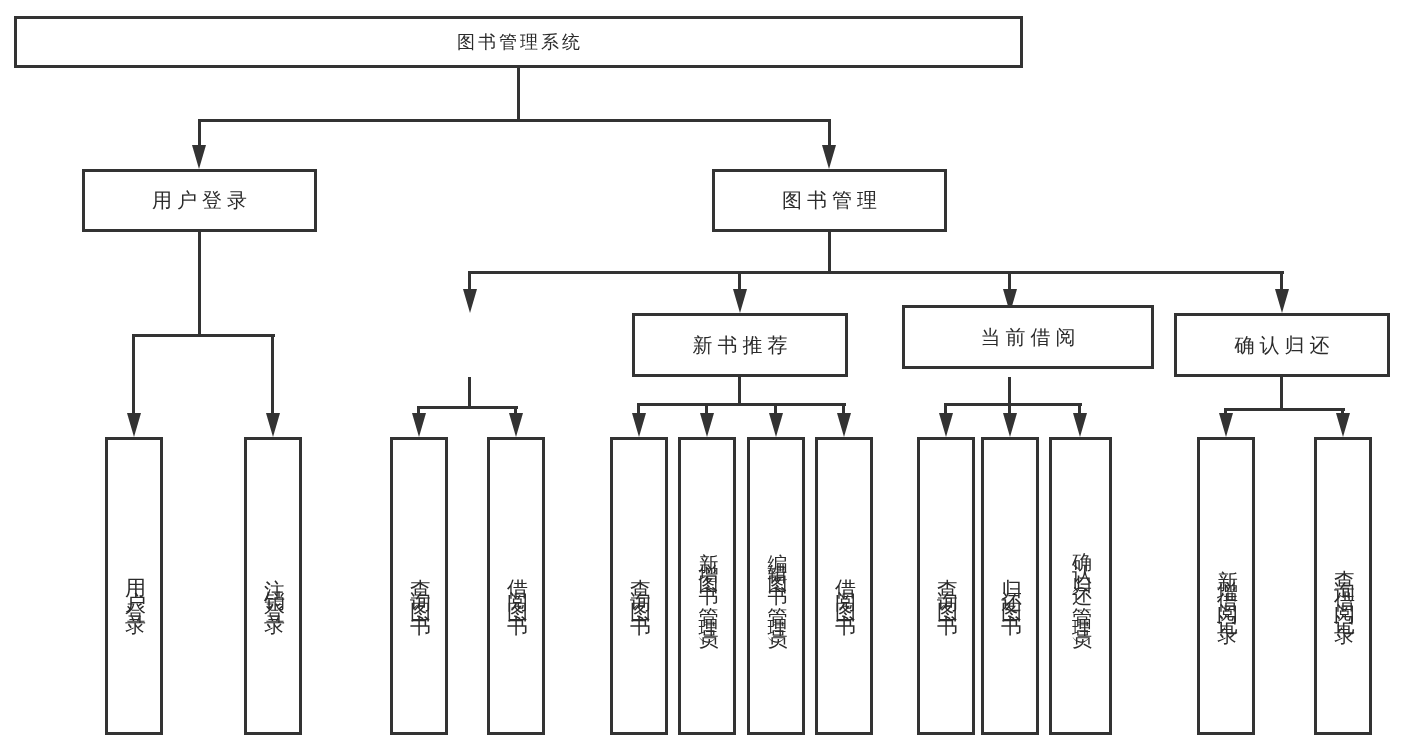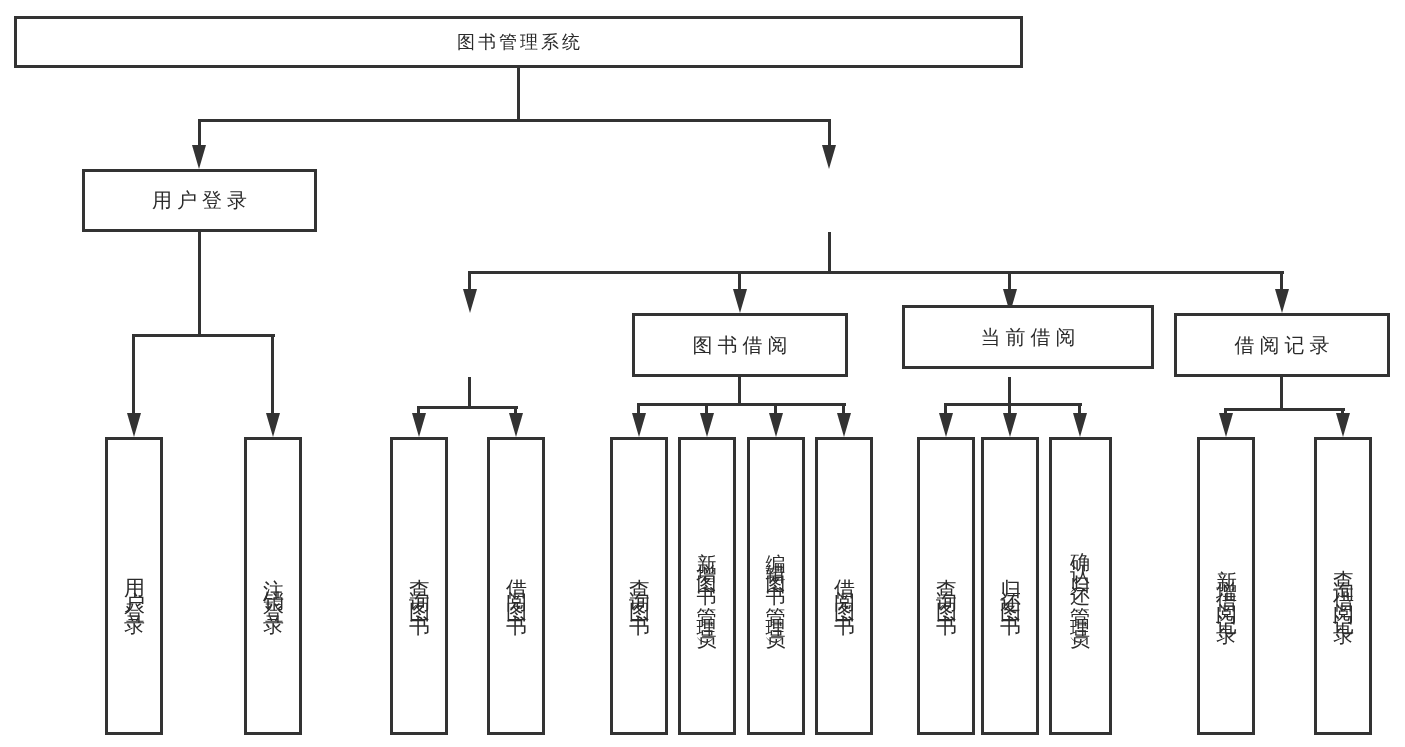--- a/index.html
+++ b/index.html
@@ -1,18 +1,18 @@
 <!DOCTYPE html>
 <html><head>
 <meta charset="utf-8">
 <style>
   html,body{margin:0;padding:0;background:#ffffff;}
   #canvas{
     position:relative;width:1405px;height:747px;background:#ffffff;
-    font-family:Liberation Serif, serif;color:#2b2b2b;overflow:hidden;
+    font-family:Liberation Mono, monospace;color:#2b2b2b;overflow:hidden;
   }
   .box{
     position:absolute;box-sizing:border-box;border:3px solid #333333;background:#ffffff;
     display:flex;align-items:center;justify-content:center;
   }
   .hlabel{font-size:20px;letter-spacing:5px;padding-left:5px;white-space:nowrap;color:#2b2b2b;}
   .rootlabel{font-size:18px;letter-spacing:3px;padding-left:3px;}
   .vtext{
     writing-mode:vertical-rl;text-orientation:mixed;
     font-size:21px;letter-spacing:12px;line-height:1;white-space:nowrap;color:#2b2b2b;
@@ -41,47 +41,50 @@
   <div class="v" style="left:517px;top:68px;height:53px;"></div>
   <div class="h" style="left:198px;top:119px;width:633px;"></div>
   <div class="v" style="left:198px;top:119px;height:28px;"></div>
   <div class="v" style="left:828px;top:119px;height:28px;"></div>
   <div class="arrow" style="left:192px;top:145px;"></div>
   <div class="arrow" style="left:822px;top:145px;"></div>
 
   <div class="box" style="left:82px;top:169px;width:235px;height:63px;">
     <span class="hlabel">用户登录</span>
   </div>
+  <div class="box" style="left:712px;top:169px;width:235px;height:63px;">
+    <span class="hlabel">图书管理</span>
+  </div>
 
   <div class="v" style="left:198px;top:232px;height:104px;"></div>
   <div class="h" style="left:132px;top:334px;width:143px;"></div>
   <div class="v" style="left:132px;top:334px;height:80px;"></div>
   <div class="v" style="left:271px;top:334px;height:80px;"></div>
   <div class="arrow" style="left:127px;top:413px;"></div>
   <div class="arrow" style="left:266px;top:413px;"></div>
 
   <div class="v" style="left:828px;top:232px;height:41px;"></div>
   <div class="h" style="left:468px;top:271px;width:816px;"></div>
   <div class="v" style="left:468px;top:271px;height:20px;"></div>
   <div class="v" style="left:738px;top:271px;height:20px;"></div>
   <div class="v" style="left:1008px;top:271px;height:20px;"></div>
   <div class="v" style="left:1280px;top:271px;height:20px;"></div>
   <div class="arrow" style="left:463px;top:289px;"></div>
   <div class="arrow" style="left:733px;top:289px;"></div>
   <div class="arrow" style="left:1003px;top:289px;"></div>
   <div class="arrow" style="left:1275px;top:289px;"></div>
 
   <div class="box" style="left:632px;top:313px;width:216px;height:64px;">
-    <span class="hlabel">图书借阅</span>
+    <span class="hlabel">新书推荐</span>
   </div>
   <div class="box" style="left:902px;top:305px;width:252px;height:64px;">
     <span class="hlabel">当前借阅</span>
   </div>
   <div class="box" style="left:1174px;top:313px;width:216px;height:64px;">
-    <span class="hlabel">借阅记录</span>
+    <span class="hlabel">确认归还</span>
   </div>
 
   <div class="v" style="left:468px;top:377px;height:31px;"></div>
   <div class="h" style="left:417px;top:406px;width:101px;"></div>
   <div class="v" style="left:417px;top:406px;height:10px;"></div>
   <div class="v" style="left:514px;top:406px;height:10px;"></div>
   <div class="arrow" style="left:412px;top:413px;"></div>
   <div class="arrow" style="left:509px;top:413px;"></div>
 
   <div class="v" style="left:738px;top:377px;height:28px;"></div>

